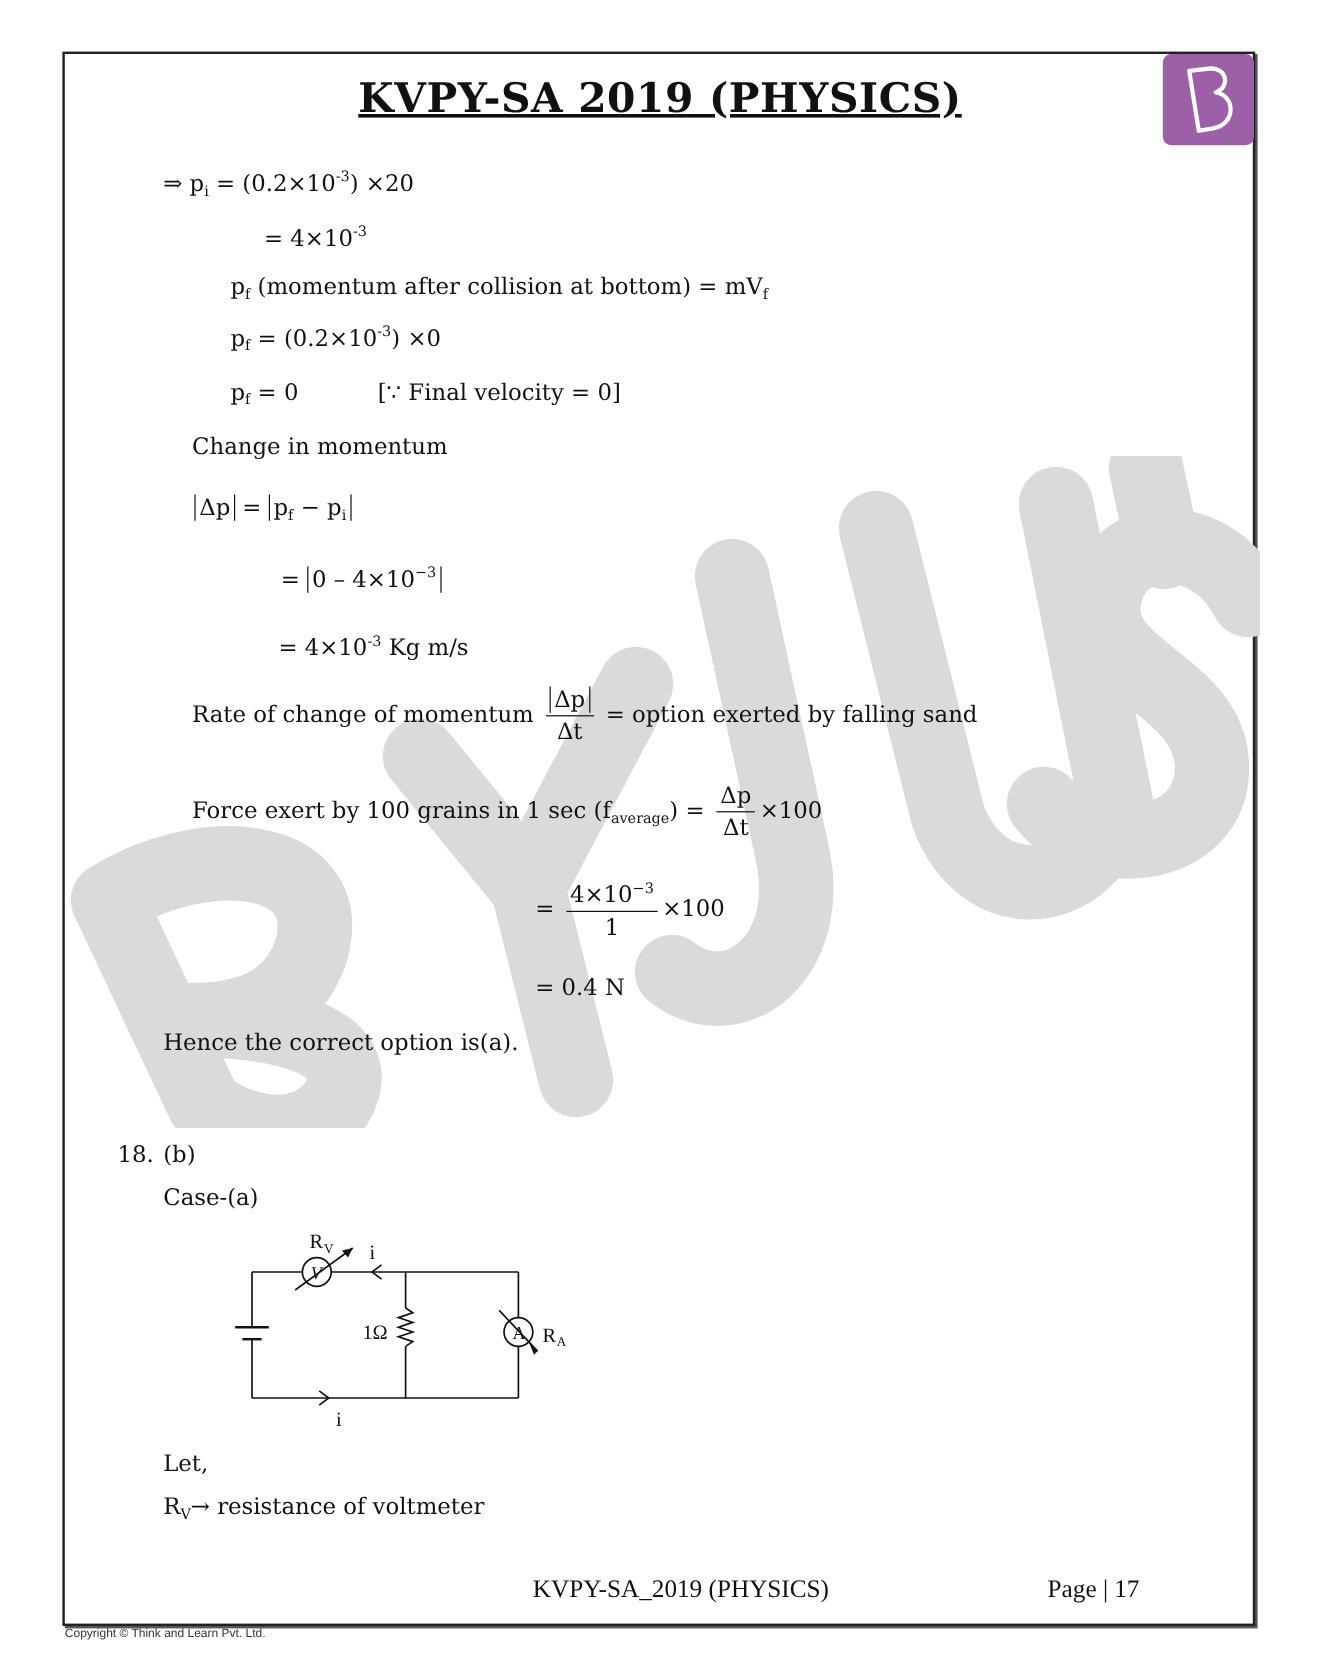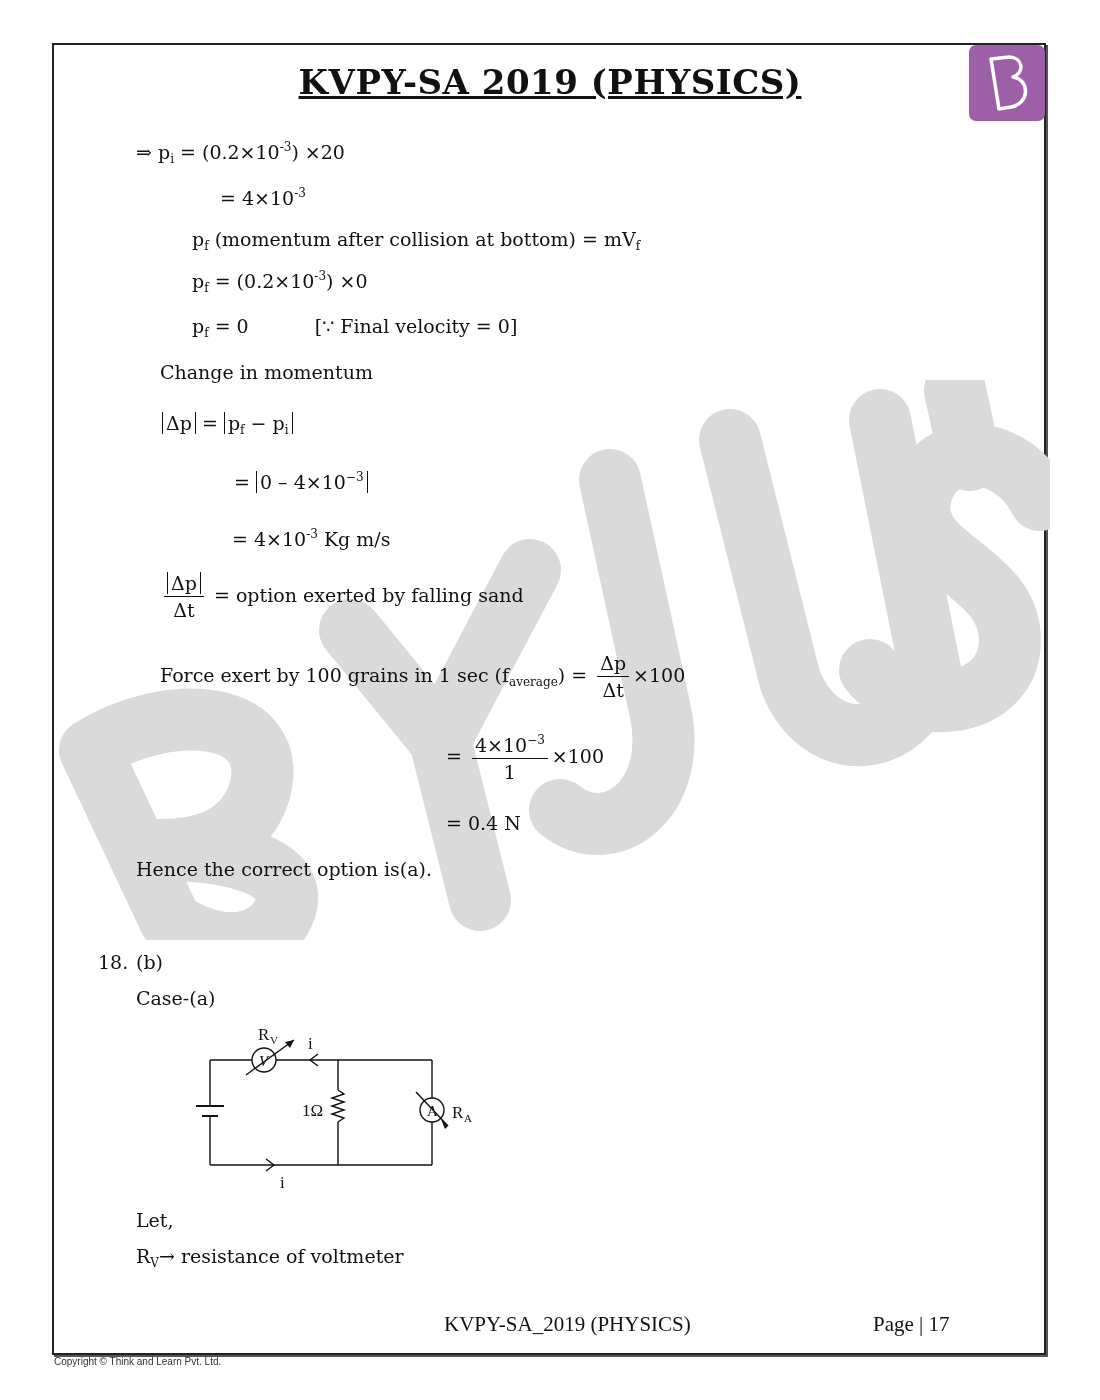--- a/index.html
+++ b/index.html
@@ -79,20 +79,21 @@
 <div class="line" style="left:162px; top:412px;">
   <span class="abs">Δp</span><span> = </span><span class="abs"><span>p</span><span class="sub">f</span><span> − p</span><span class="sub">i</span></span>
 </div>
 <div class="line" style="left:210px; top:470px;margin-left:24px;">
   <span>= </span><span class="abs"><span>0 – 4×10</span><span class="sup">−3</span></span>
 </div>
 <div class="line" style="left:210px; top:527px;margin-left:22px;">
   <span>= 4×10</span><span class="sup">-3</span><span> Kg m/s</span>
 </div>
 <div class="line" style="left:160px; top:572px;">
+  <span>Rate of change of momentum</span>
   <span class="frac"><span class="num"><span class="abs">Δp</span></span><span class="den">Δt</span></span>
   <span>= option exerted by falling sand</span>
 </div>
 <div class="line" style="left:160px; top:652px;">
   <span>Force exert by 100 grains in 1 sec (f</span><span class="sub">average</span><span>) =</span>
   <span class="frac"><span class="num">Δp</span><span class="den">Δt</span></span><span>×100</span>
 </div>
 <div class="line" style="left:446px; top:733px;">
   <span>=</span>
   <span class="frac"><span class="num"><span>4×10</span><span class="sup">−3</span></span><span class="den">1</span></span><span>×100</span>

